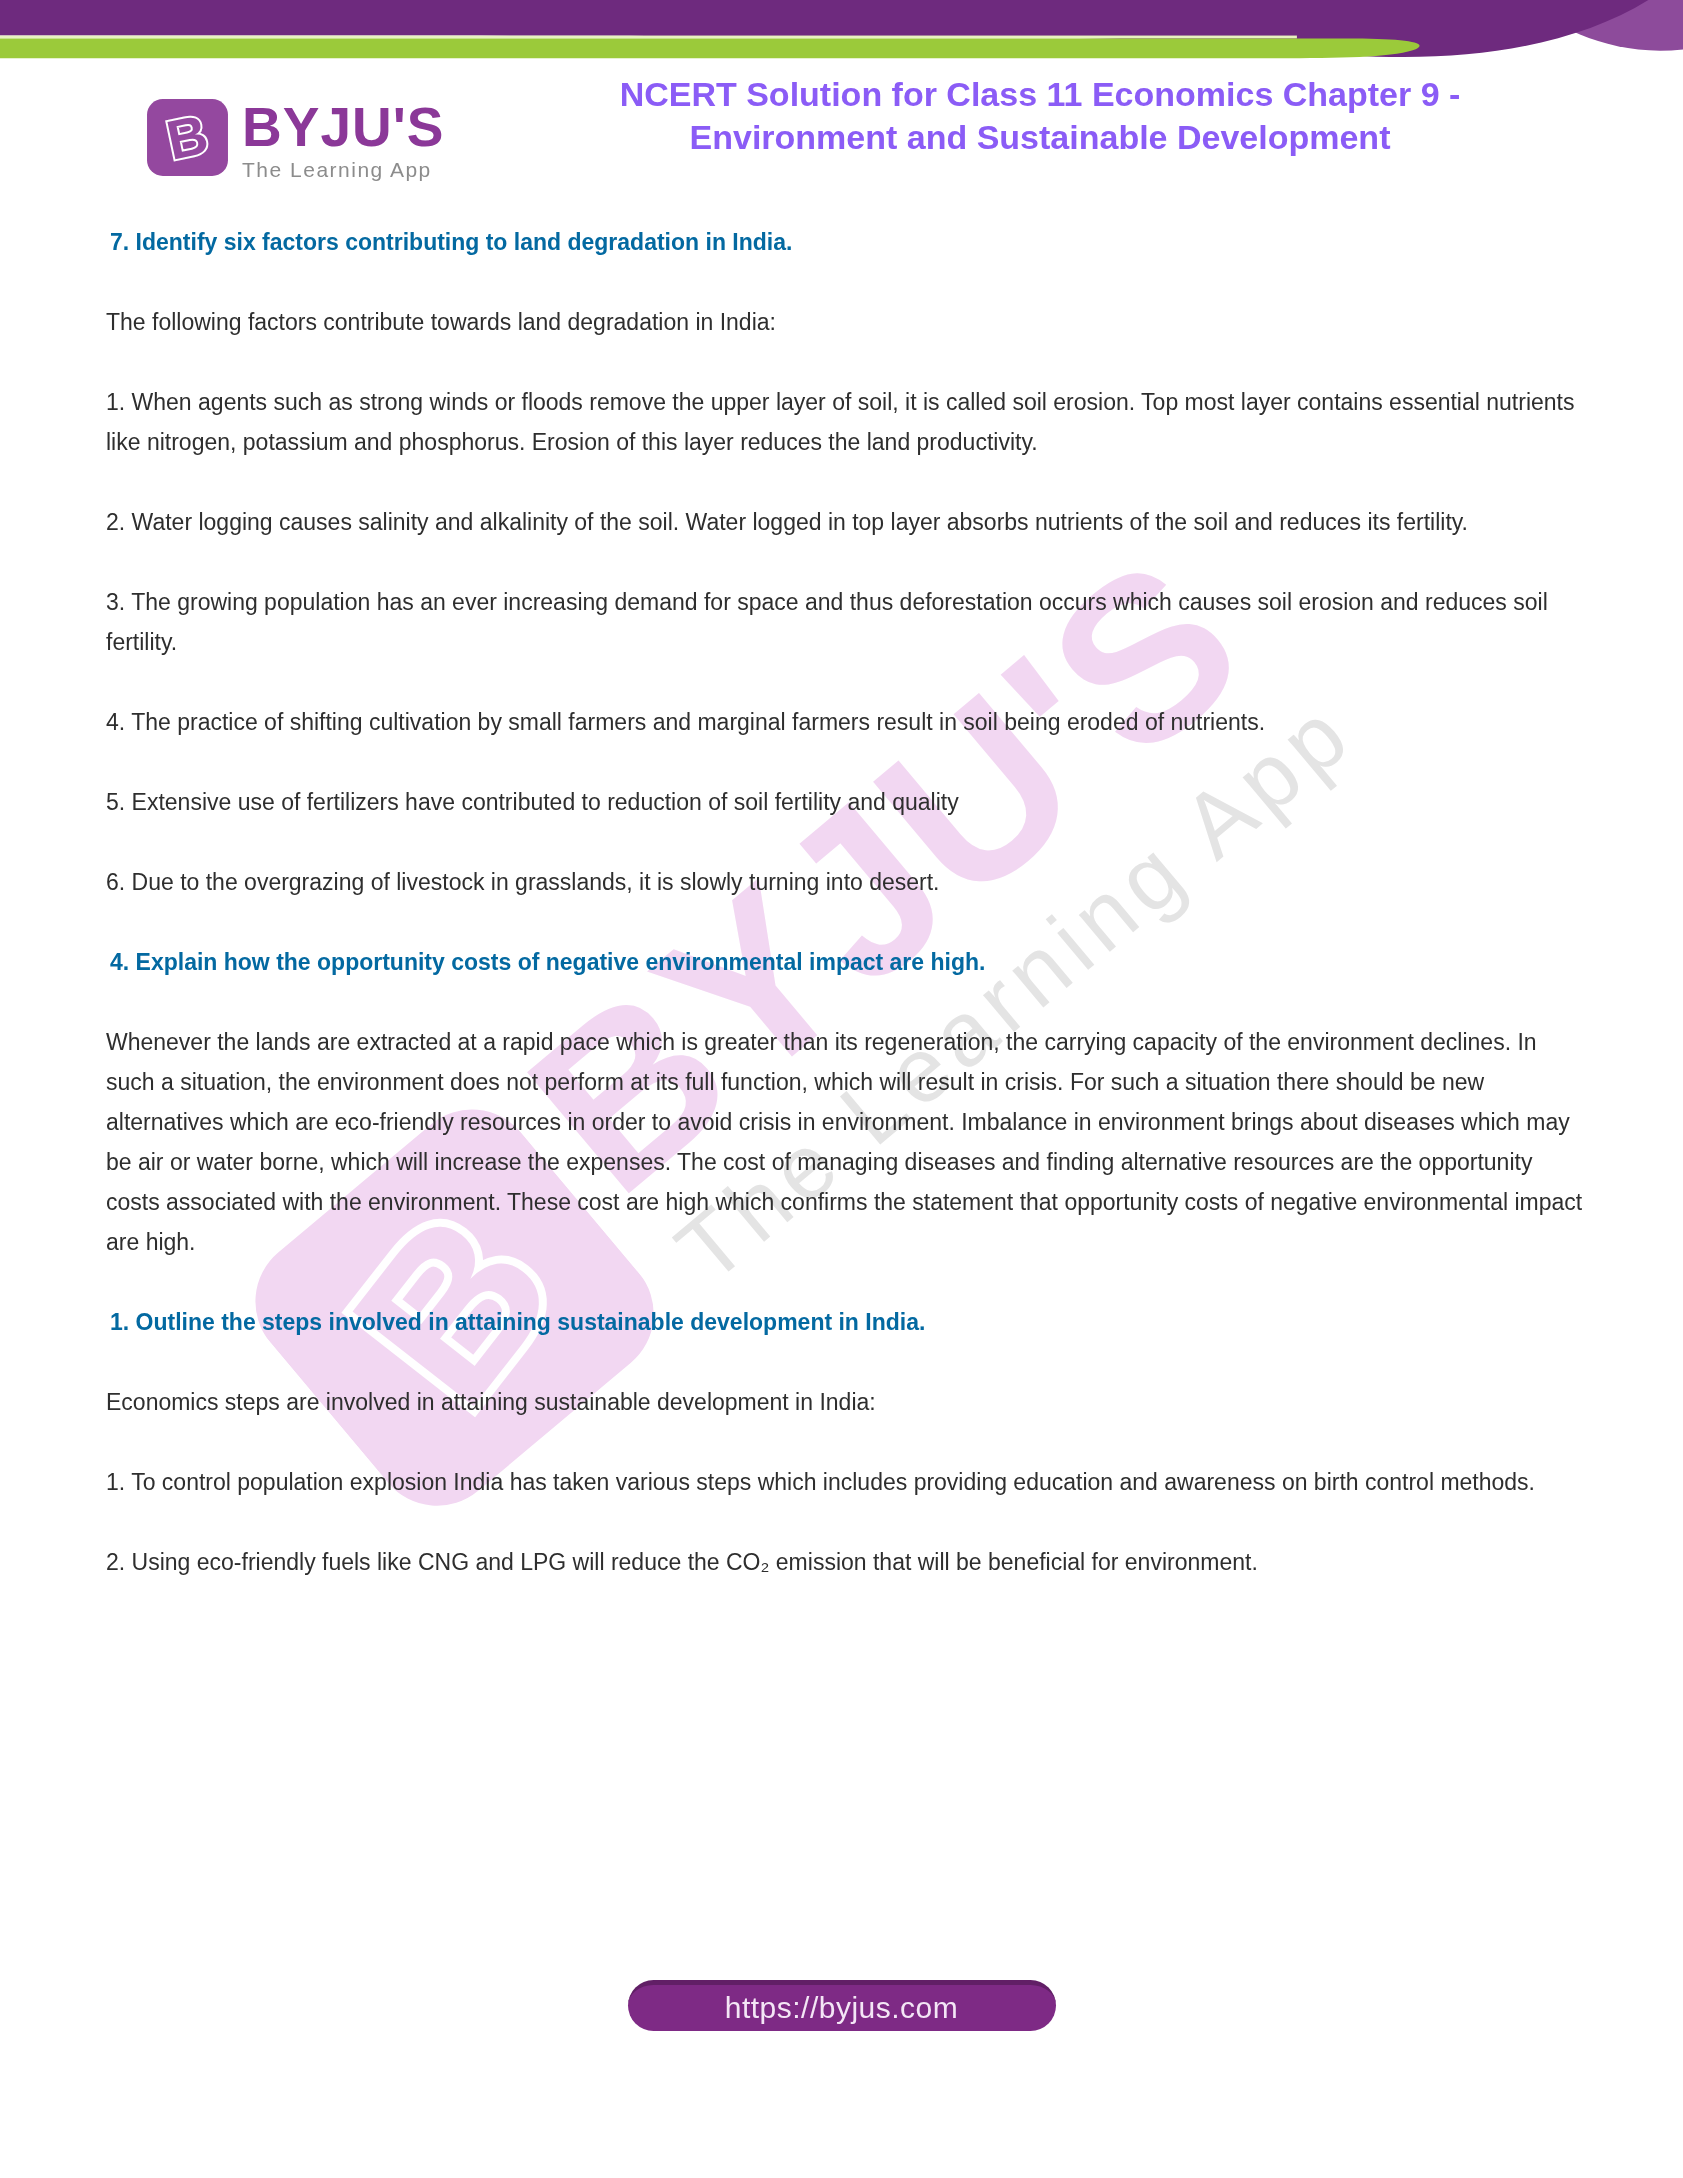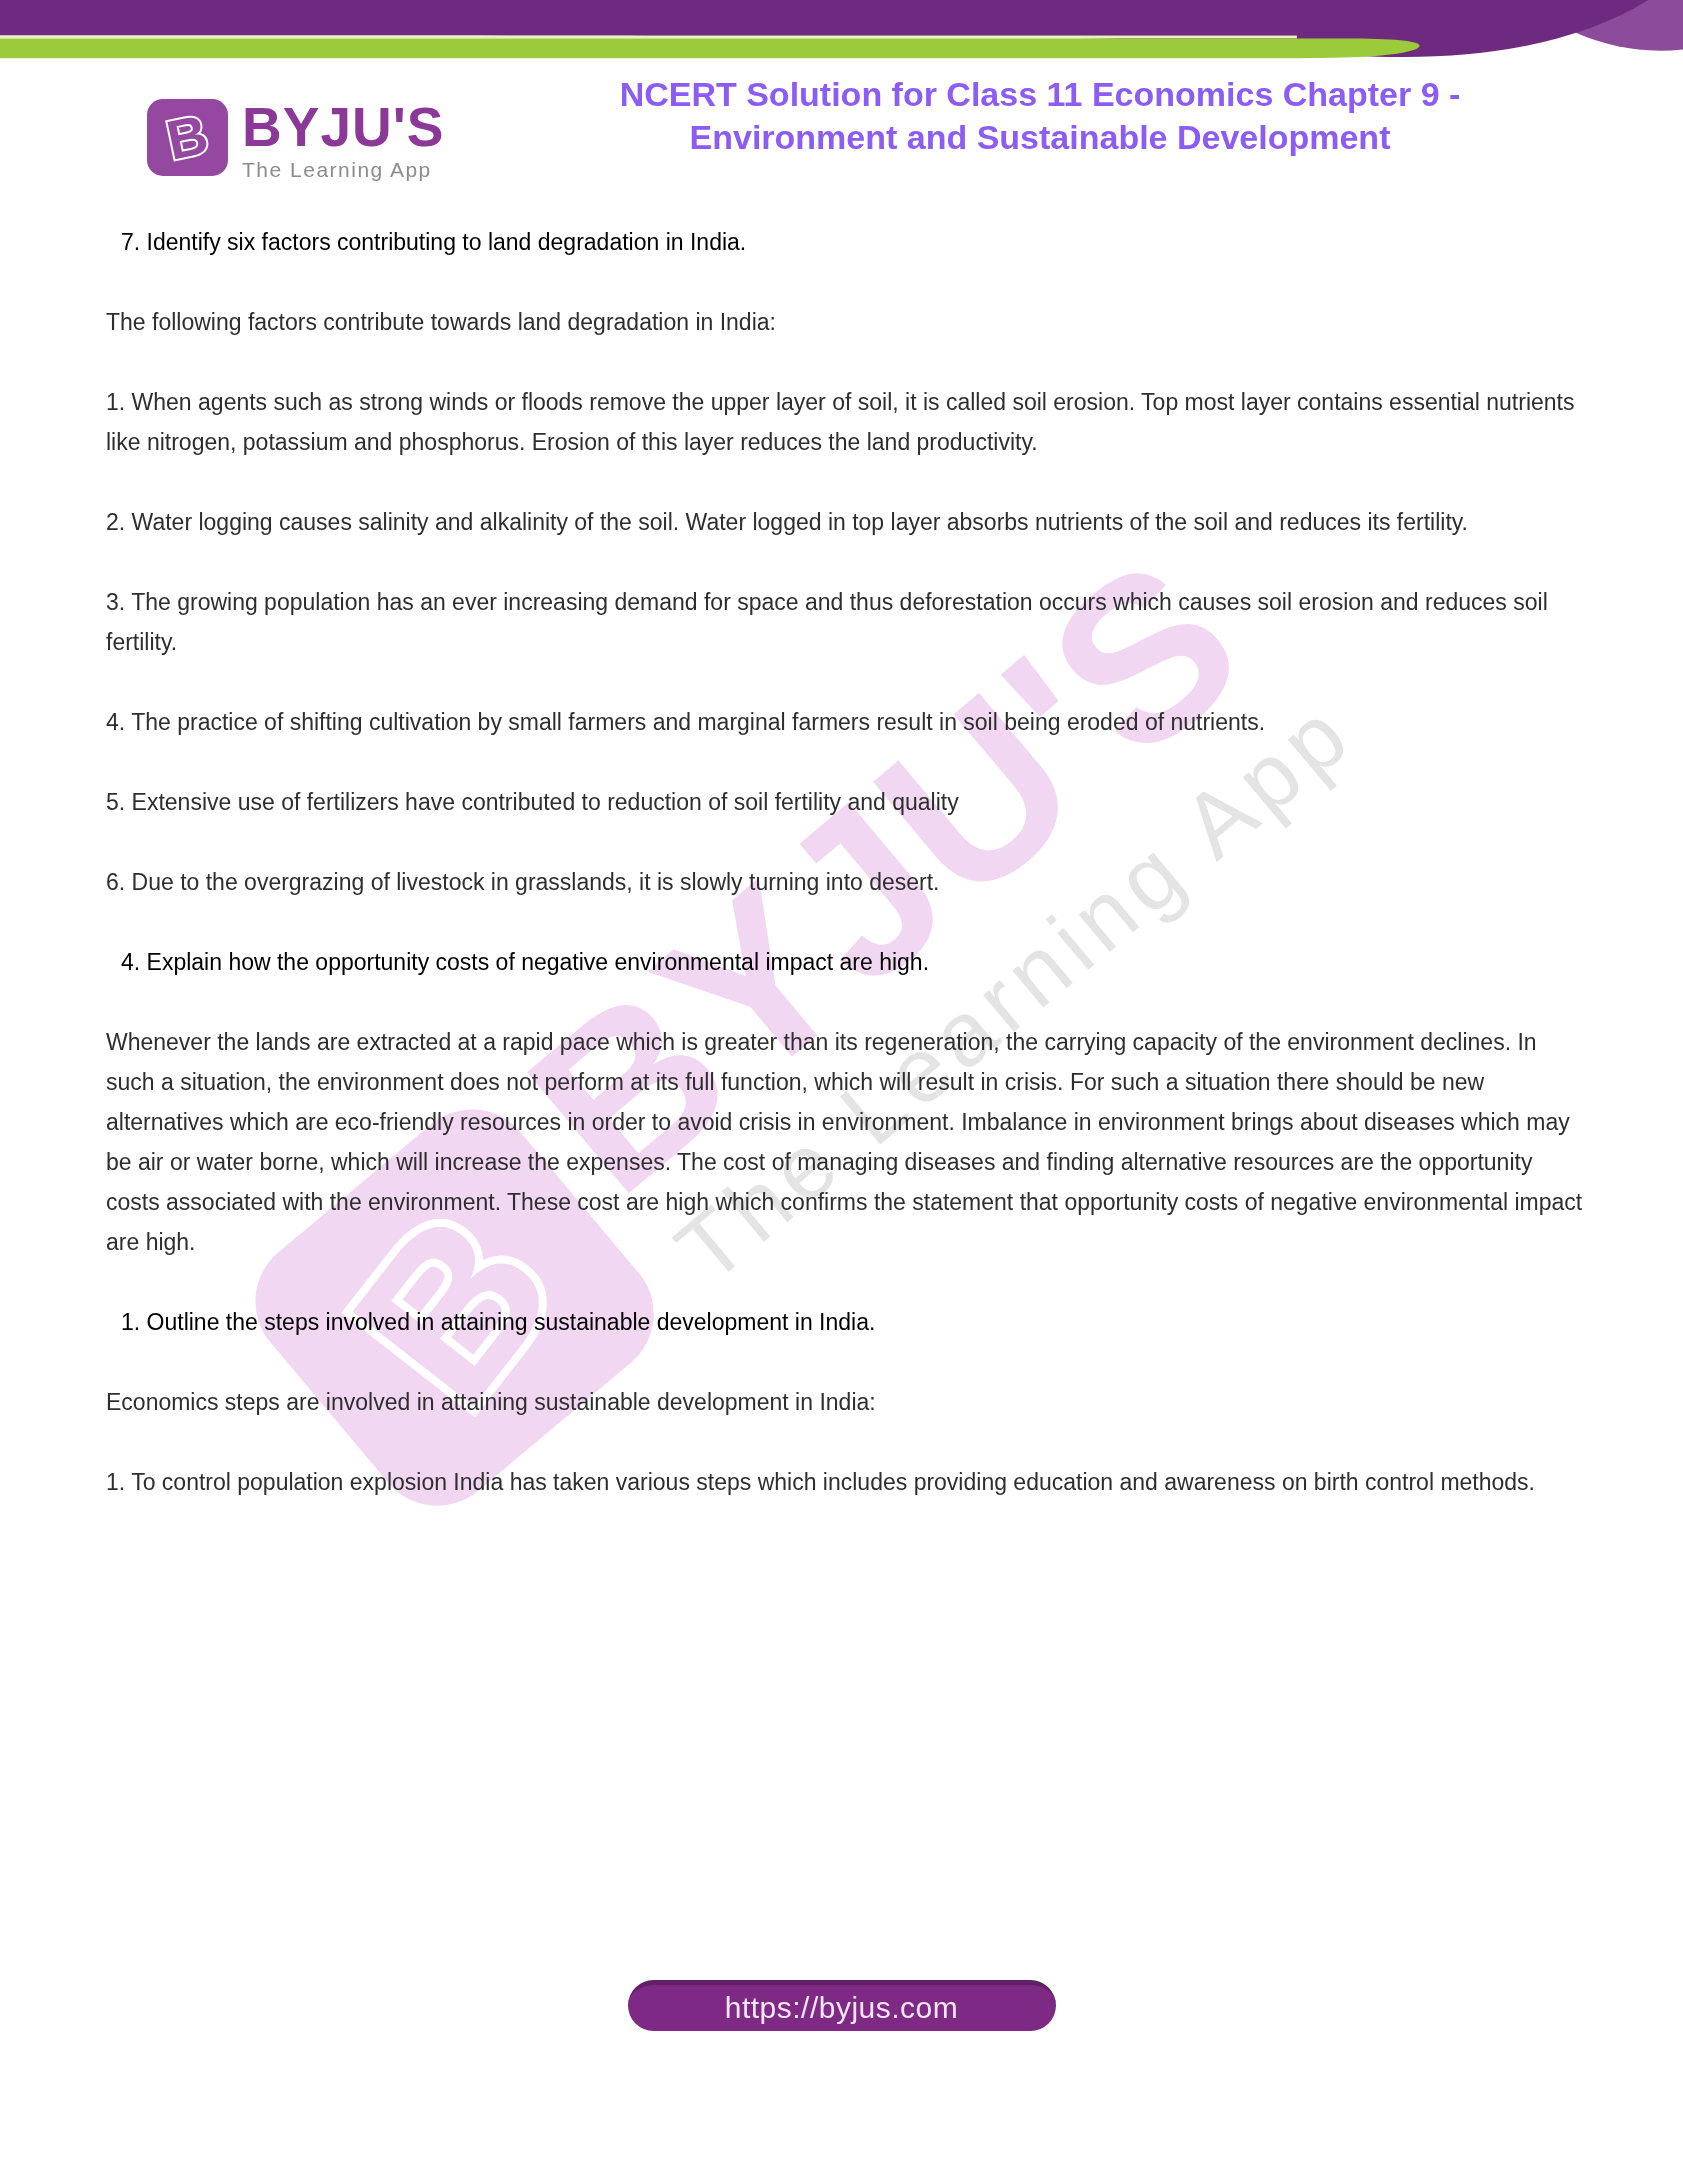--- a/index.html
+++ b/index.html
@@ -48,21 +48,21 @@
   .wm-tagline{
     font-size:91px;color:#e4e4e4;letter-spacing:8px;
     margin:6px 0 0 18px;white-space:nowrap;
   }
   
   .content{
     position:absolute;left:106px;top:222px;width:1477px;
     z-index:1;
     font-size:23px;line-height:40px;
   }
-  .q-heading{font-weight:normal;color:#000000;margin:0 0 40px 15px;}
+  .q-heading{font-weight:bold;color:#0369a1;margin:0 0 40px 4px;}
   .a-para{margin:0 0 40px 0;}
   
   .footer-pill{
     position:absolute;left:50%;top:1980px;transform:translateX(-50%);
     width:428px;height:51px;
     background:#7e2a85;
     border-top:5px solid #611f66;
     border-radius:30px;
     display:flex;align-items:center;justify-content:center;
     box-sizing:border-box;
@@ -118,20 +118,21 @@
       <div class="a-para">2. Water logging causes salinity and alkalinity of the soil. Water logged in top layer absorbs nutrients of the soil and reduces its fertility.</div>
       <div class="a-para">3. The growing population has an ever increasing demand for space and thus deforestation occurs which causes soil erosion and reduces soil fertility.</div>
       <div class="a-para">4. The practice of shifting cultivation by small farmers and marginal farmers result in soil being eroded of nutrients.</div>
       <div class="a-para">5. Extensive use of fertilizers have contributed to reduction of soil fertility and quality</div>
       <div class="a-para">6. Due to the overgrazing of livestock in grasslands, it is slowly turning into desert.</div>
       <div class="q-heading">4. Explain how the opportunity costs of negative environmental impact are high.</div>
       <div class="a-para">Whenever the lands are extracted at a rapid pace which is greater than its regeneration, the carrying capacity of the environment declines. In such a situation, the environment does not perform at its full function, which will result in crisis. For such a situation there should be new alternatives which are eco-friendly resources in order to avoid crisis in environment. Imbalance in environment brings about diseases which may be air or water borne, which will increase the expenses. The cost of managing diseases and finding alternative resources are the opportunity costs associated with the environment. These cost are high which confirms the statement that opportunity costs of negative environmental impact are high.</div>
       <div class="q-heading">1. Outline the steps involved in attaining sustainable development in India.</div>
       <div class="a-para">Economics steps are involved in attaining sustainable development in India:</div>
       <div class="a-para">1. To control population explosion India has taken various steps which includes providing education and awareness on birth control methods.</div>
+      <div class="a-para">2. Using eco-friendly fuels like CNG and LPG will reduce the CO₂ emission that will be beneficial for environment.</div>
     </div>
 
   <div class="footer-pill">
     <span class="footer-url">https://byjus.com</span>
   </div>
 
 </div>
 
 
 </body></html>

